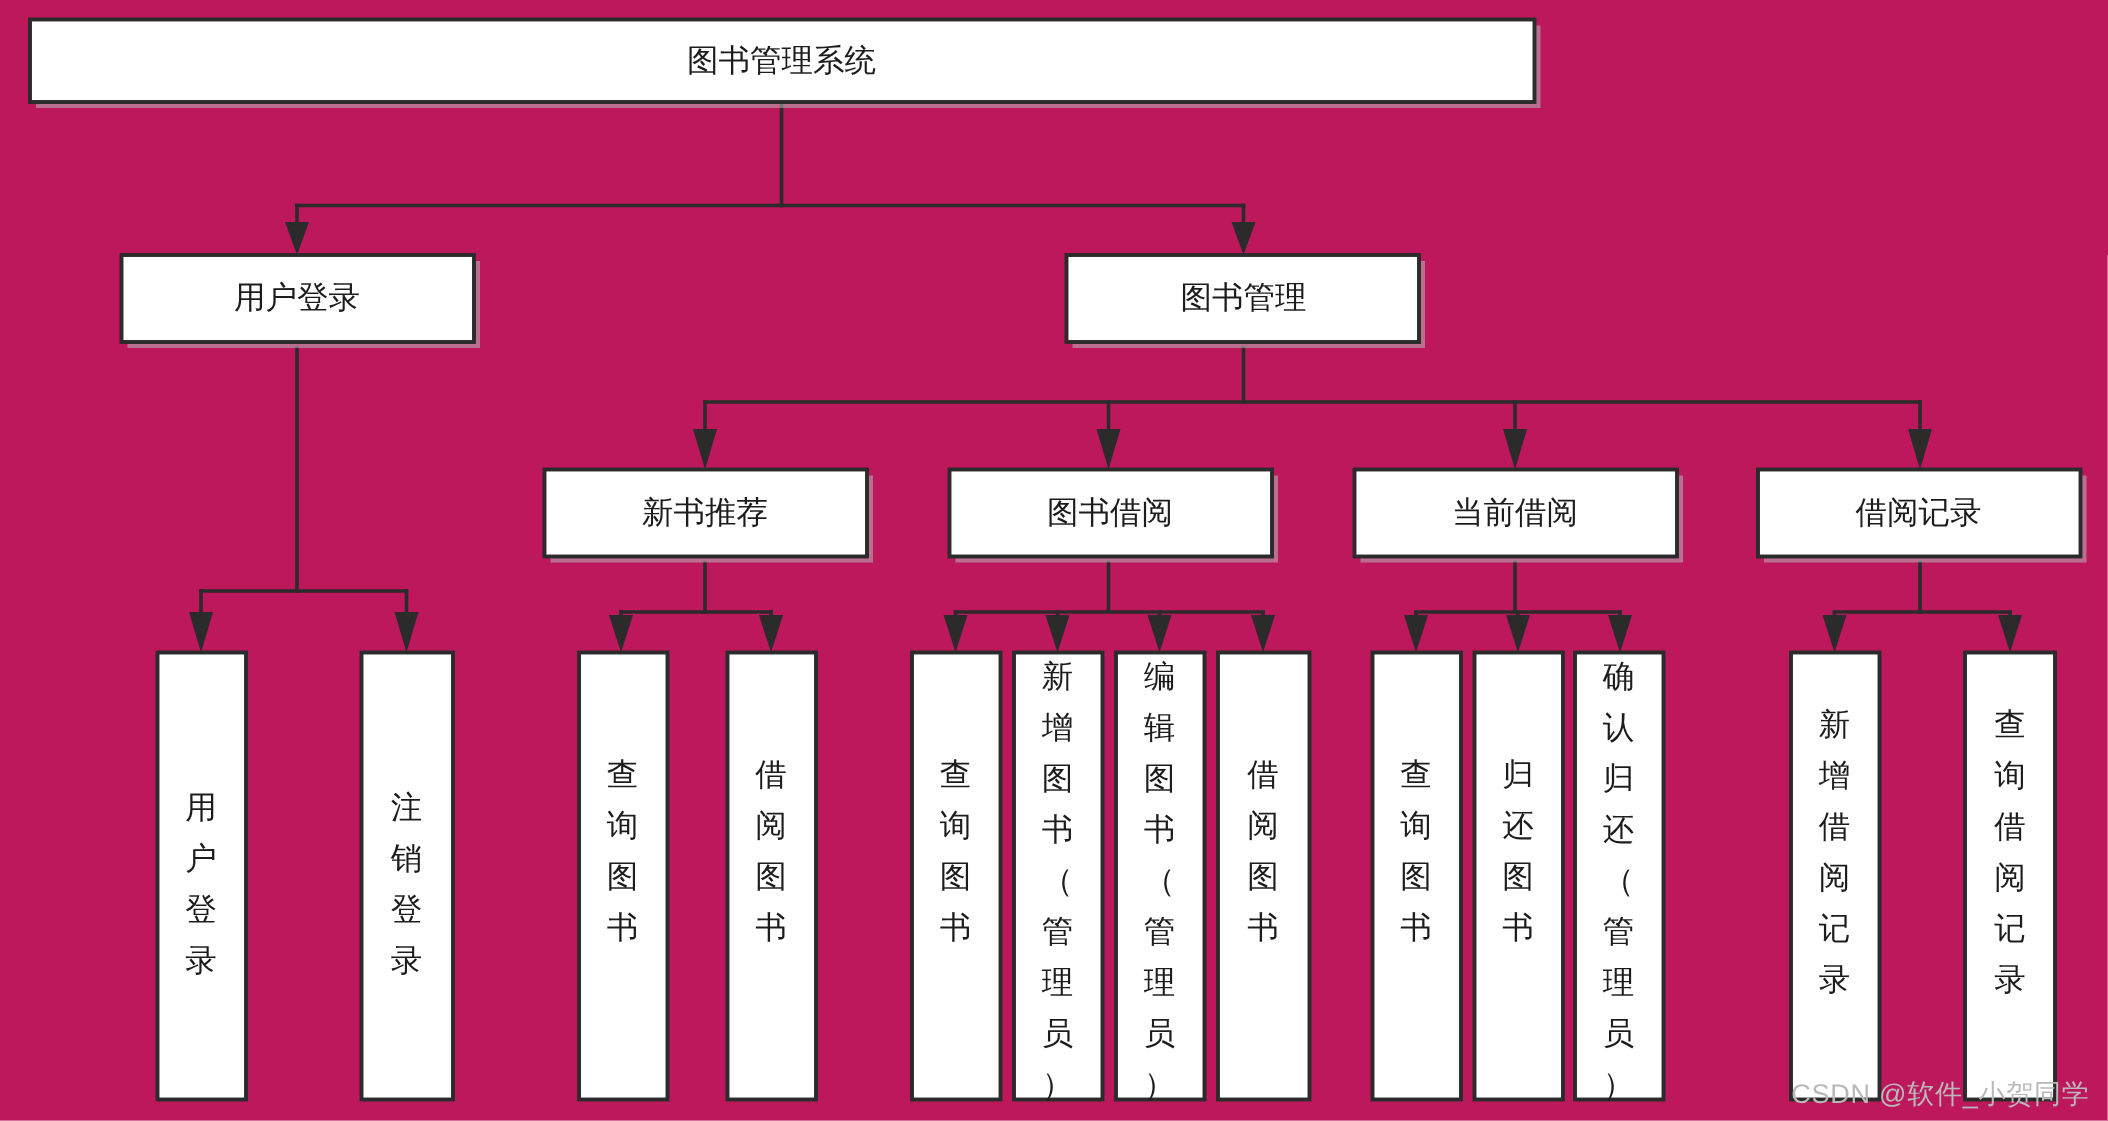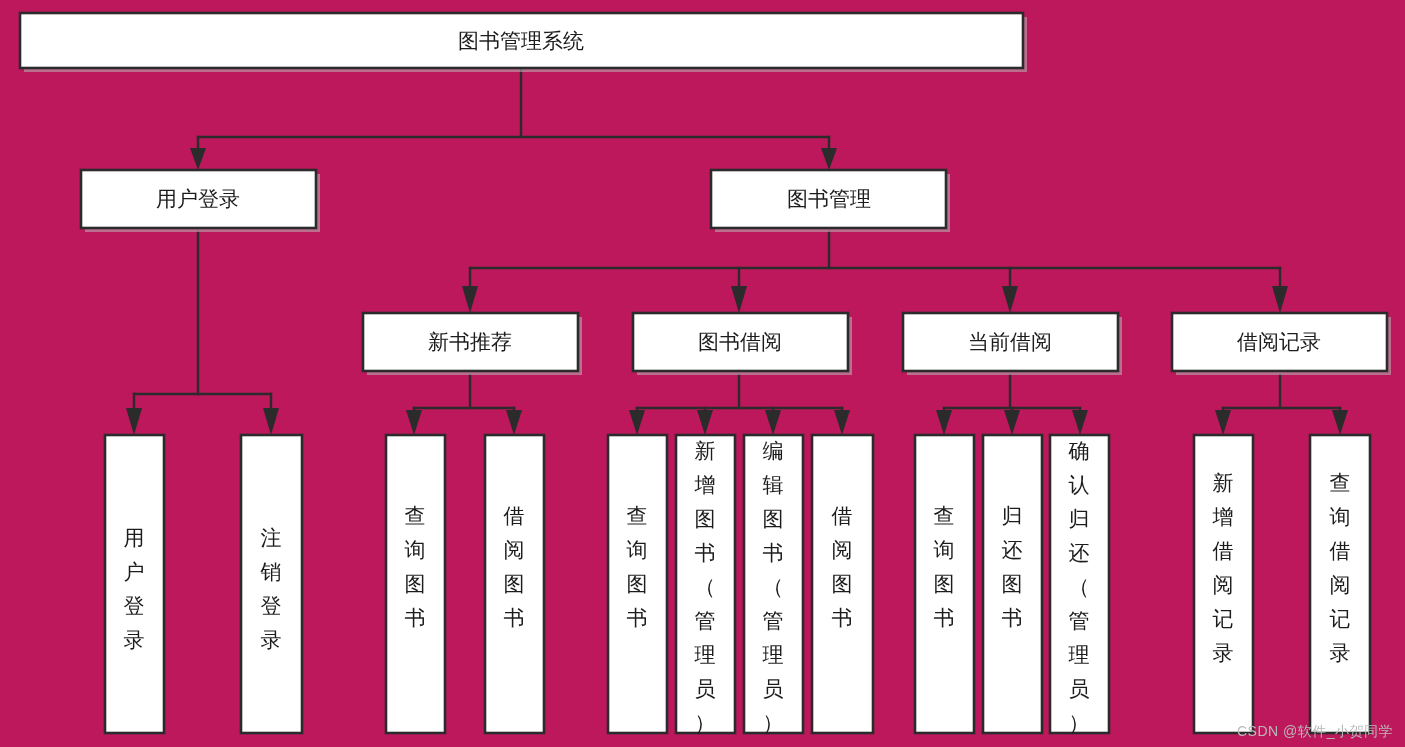--- a/index.html
+++ b/index.html
@@ -56,21 +56,21 @@
     font-family: "Liberation Sans", "DejaVu Sans", sans-serif;
     font-size: 21px;
     fill: #1c1c1c;
     text-anchor: middle;
   }
   .watermark-text {
     position: absolute;
     right: 12px;
     bottom: 6px;
     font-family: "Liberation Sans", "DejaVu Sans", sans-serif;
-    font-size: 14px;
+    font-size: 18px;
     color: #b9b9b9;
     white-space: nowrap;
     letter-spacing: 0.5px;
     user-select: none;
   }
 </style>
 </head>
 <body>
 
 <div id="diagram-root">

